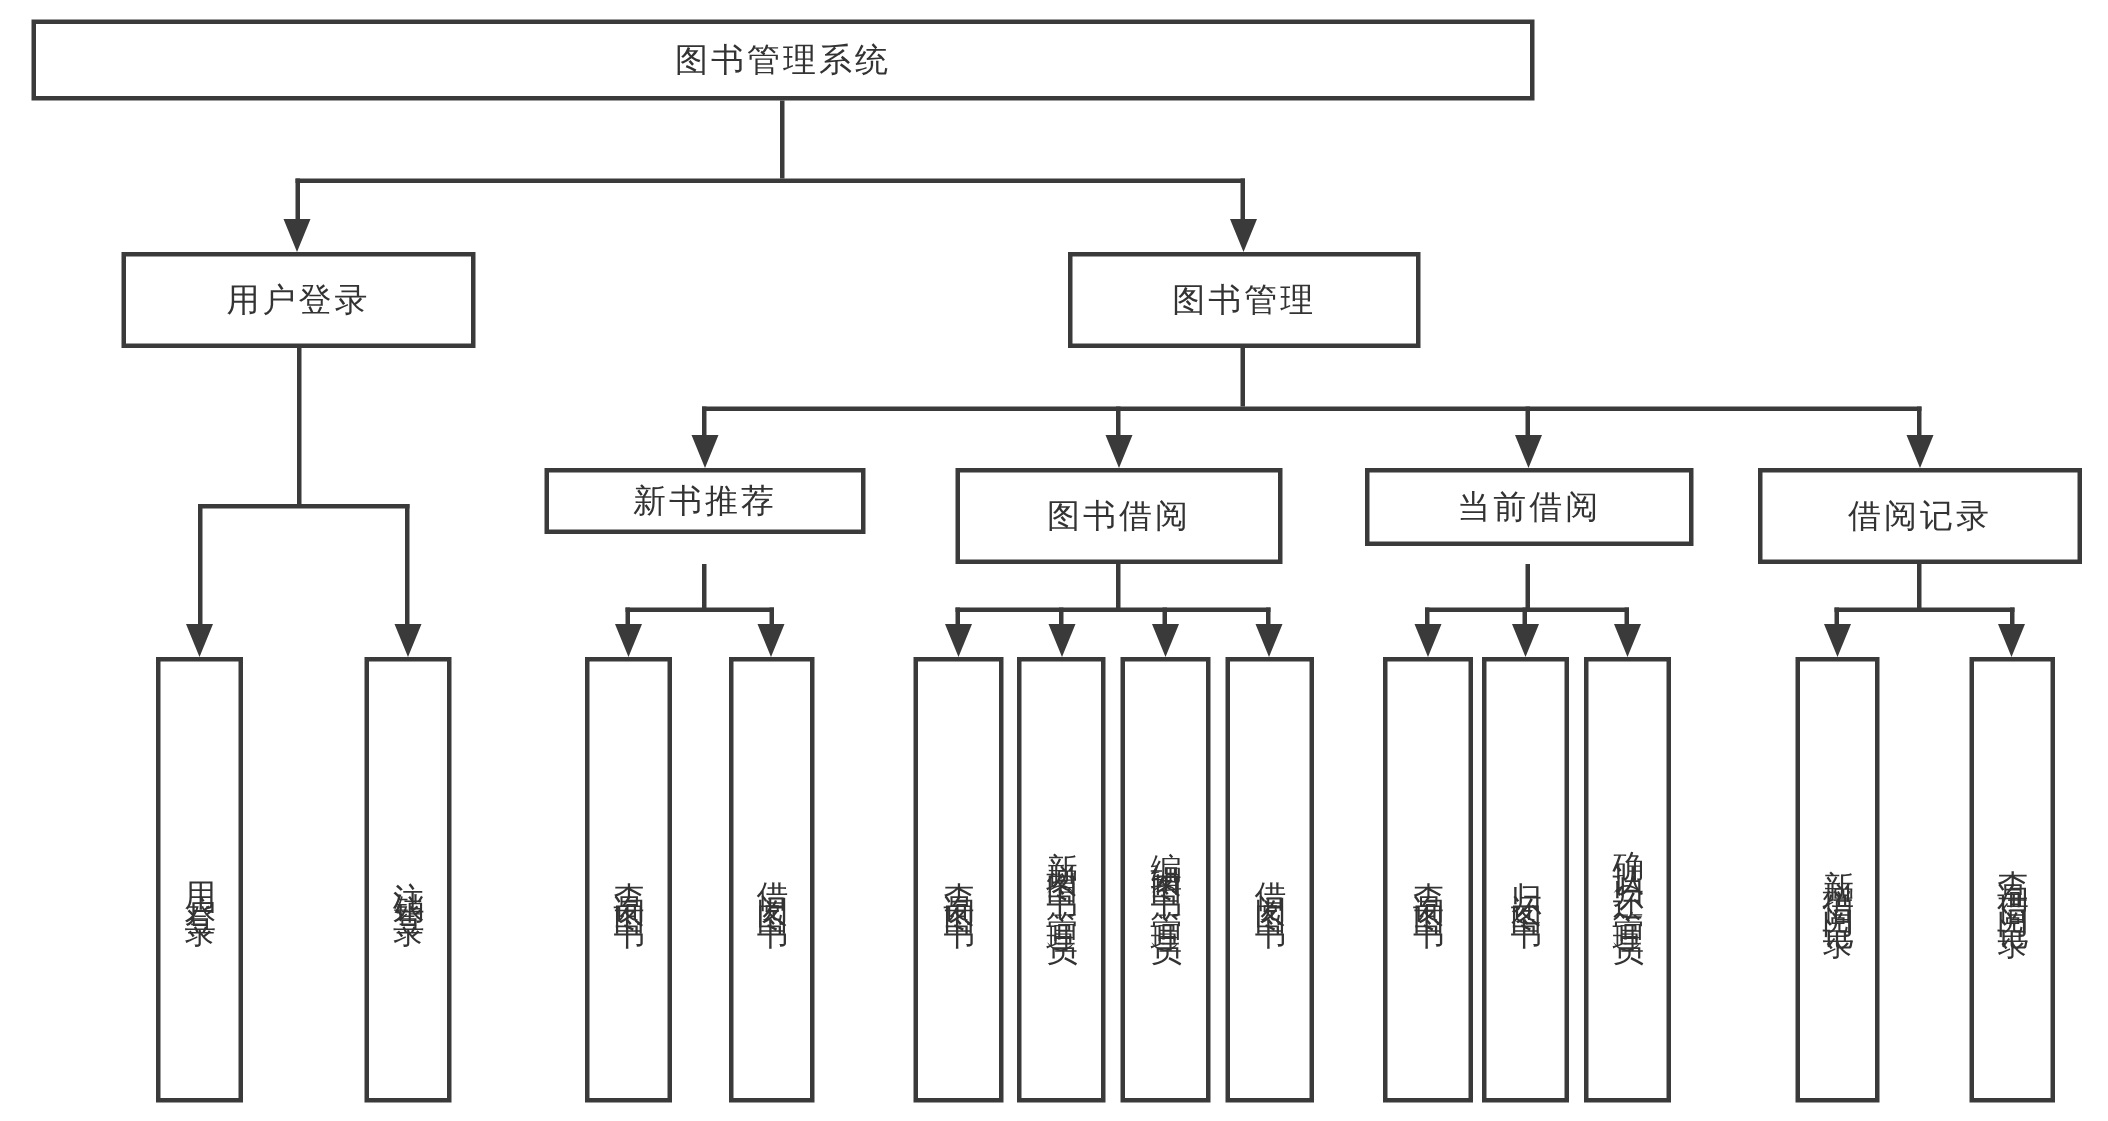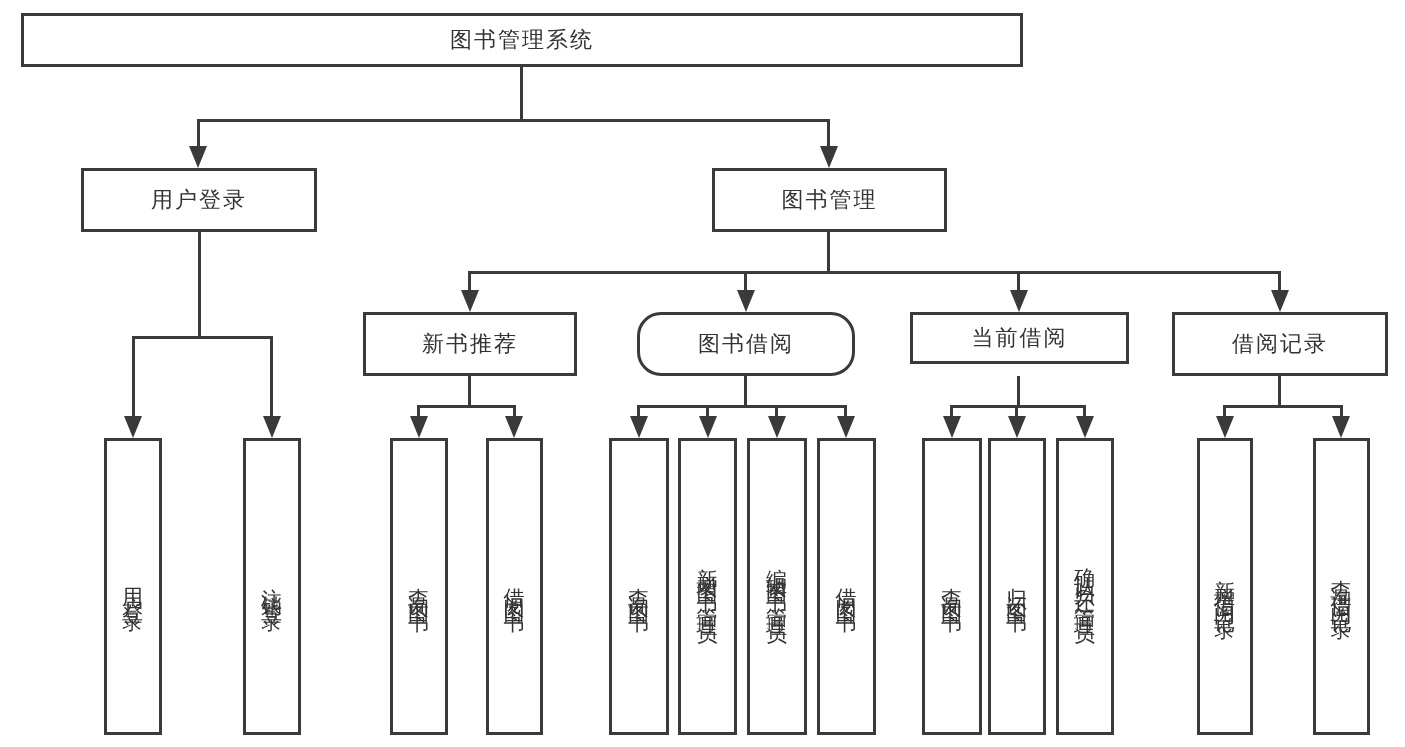--- a/index.html
+++ b/index.html
@@ -64,24 +64,24 @@
     <span>图书管理系统</span>
   </div>
 
   <div class="node" style="left:81px;top:168px;width:236px;height:64px;">
     <span>用户登录</span>
   </div>
   <div class="node" style="left:712px;top:168px;width:235px;height:64px;">
     <span>图书管理</span>
   </div>
 
-  <div class="node" style="left:363px;top:312px;width:214px;height:64px;">
+  <div class="node" style="left:363px;top:312px;width:214px;height:44px;">
     <span>新书推荐</span>
   </div>
-  <div class="node" style="left:637px;top:312px;width:218px;height:64px;border-radius:24px;">
+  <div class="node" style="left:637px;top:312px;width:218px;height:64px;">
     <span>图书借阅</span>
   </div>
   <div class="node" style="left:910px;top:312px;width:219px;height:52px;">
     <span>当前借阅</span>
   </div>
   <div class="node" style="left:1172px;top:312px;width:216px;height:64px;">
     <span>借阅记录</span>
   </div>
 
   <div class="leaf" style="left:104px;width:58px;">

